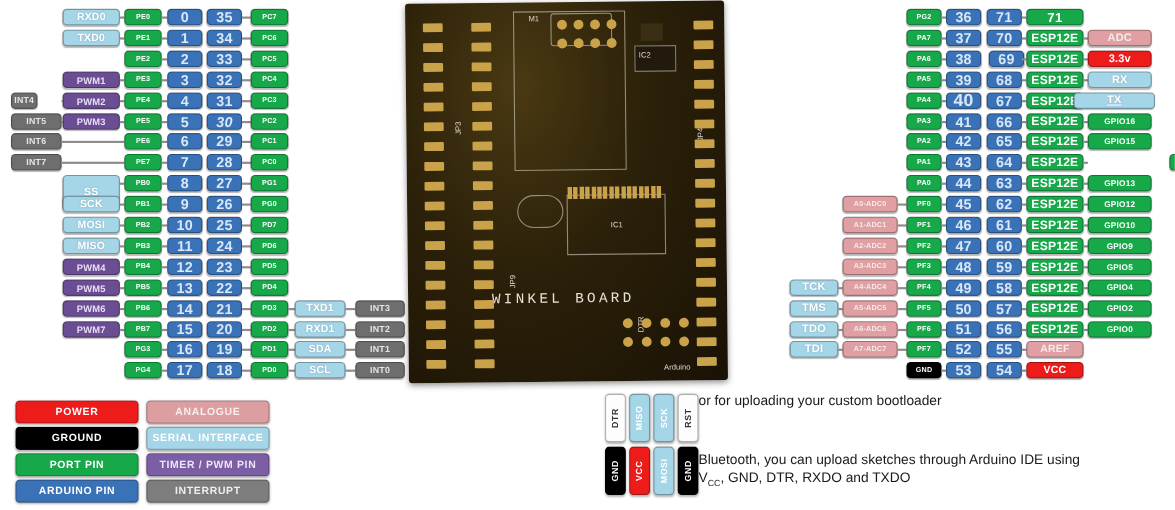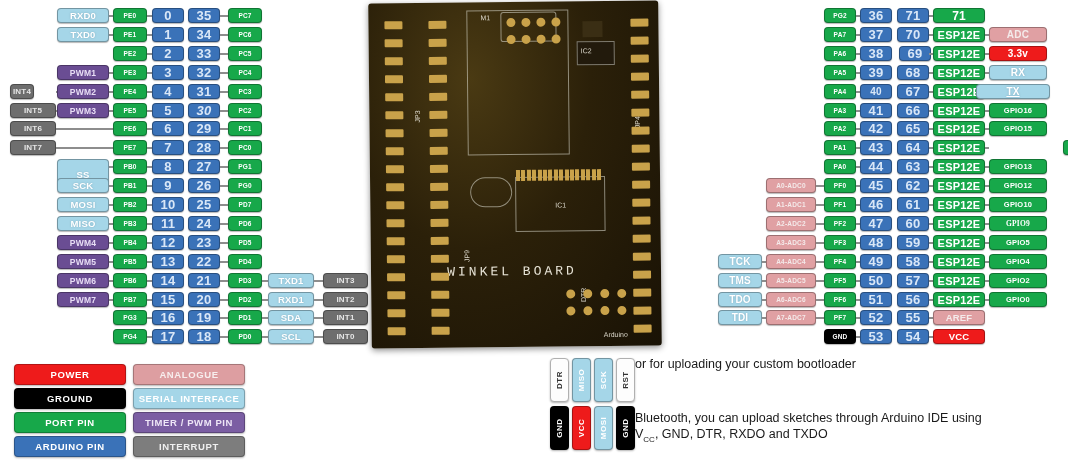--- a/index.html
+++ b/index.html
@@ -376,21 +376,21 @@
       <div class="pill c-green" style="left: 824px; top: 65px; width: 32px; height: 15px; font-size: 6.5px;">PA5</div>
       <div class="lead" style="left: 856px; top: 71.5px; width: 4px;"></div>
       <div class="pill c-blue" style="left: 860px; top: 65px; width: 32px; height: 15px; font-size: 13px;">39</div>
       <div class="pill c-blue" style="left: 897px; top: 65px; width: 32px; height: 15px; font-size: 13px;">68</div>
       <div class="lead" style="left: 929px; top: 71.5px; width: 4px;"></div>
       <div class="pill c-green" style="left: 933px; top: 65px; width: 52px; height: 15px; font-size: 11px;">ESP12E</div>
       <div class="lead" style="left: 985px; top: 71.5px; width: 4px;"></div>
       <div class="pill c-cyan" style="left: 989px; top: 65px; width: 58px; height: 15px; font-size: 10px;">RX</div>
       <div class="pill c-green" style="left: 824px; top: 84px; width: 32px; height: 15px; font-size: 6.5px;">PA4</div>
       <div class="lead" style="left: 856px; top: 90.5px; width: 4px;"></div>
-      <div class="pill c-blue" style="left: 860px; top: 84px; width: 32px; height: 15px; font-size: 10px;">40</div>
+      <div class="pill c-blue" style="left: 860px; top: 84px; width: 32px; height: 15px; font-size: 16px;">40</div>
       <div class="pill c-blue" style="left: 897px; top: 84px; width: 32px; height: 15px; font-size: 13px;">67</div>
       <div class="lead" style="left: 929px; top: 90.5px; width: 4px;"></div>
       <div class="pill c-green" style="left: 933px; top: 84px; width: 52px; height: 15px; font-size: 11px;">ESP12E</div>
       <div class="lead" style="left: 985px; top: 90.5px; width: 4px;"></div>
       <div class="pill c-cyan" style="left: 976px; top: 84px; width: 74px; height: 15px; font-size: 10px; text-decoration: underline;">TX</div>
       <div class="pill c-green" style="left: 824px; top: 103px; width: 32px; height: 15px; font-size: 6.5px;">PA3</div>
       <div class="lead" style="left: 856px; top: 109.5px; width: 4px;"></div>
       <div class="pill c-blue" style="left: 860px; top: 103px; width: 32px; height: 15px; font-size: 13px;">41</div>
       <div class="pill c-blue" style="left: 897px; top: 103px; width: 32px; height: 15px; font-size: 13px;">66</div>
       <div class="lead" style="left: 929px; top: 109.5px; width: 4px;"></div>
@@ -443,21 +443,21 @@
       <div class="pill c-green" style="left: 989px; top: 197px; width: 58px; height: 15px; font-size: 7.5px;">GPIO10</div>
       <div class="pill c-pink" style="left: 766px; top: 216px; width: 50px; height: 15px; font-size: 6.5px;">A2-ADC2</div>
       <div class="lead" style="left: 816px; top: 222.5px; width: 8px;"></div>
       <div class="pill c-green" style="left: 824px; top: 216px; width: 32px; height: 15px; font-size: 6.5px;">PF2</div>
       <div class="lead" style="left: 856px; top: 222.5px; width: 4px;"></div>
       <div class="pill c-blue" style="left: 860px; top: 216px; width: 32px; height: 15px; font-size: 13px;">47</div>
       <div class="pill c-blue" style="left: 897px; top: 216px; width: 32px; height: 15px; font-size: 13px;">60</div>
       <div class="lead" style="left: 929px; top: 222.5px; width: 4px;"></div>
       <div class="pill c-green" style="left: 933px; top: 216px; width: 52px; height: 15px; font-size: 11px;">ESP12E</div>
       <div class="lead" style="left: 985px; top: 222.5px; width: 4px;"></div>
-      <div class="pill c-green" style="left: 989px; top: 216px; width: 58px; height: 15px; font-size: 7.5px; font-family: Liberation Serif, serif;">GPIO9</div>
+      <div class="pill c-green" style="left: 989px; top: 216px; width: 58px; height: 15px; font-size: 7.5px;">GPIO9</div>
       <div class="pill c-pink" style="left: 766px; top: 235px; width: 50px; height: 15px; font-size: 6.5px;">A3-ADC3</div>
       <div class="lead" style="left: 816px; top: 241.5px; width: 8px;"></div>
       <div class="pill c-green" style="left: 824px; top: 235px; width: 32px; height: 15px; font-size: 6.5px;">PF3</div>
       <div class="lead" style="left: 856px; top: 241.5px; width: 4px;"></div>
       <div class="pill c-blue" style="left: 860px; top: 235px; width: 32px; height: 15px; font-size: 13px;">48</div>
       <div class="pill c-blue" style="left: 897px; top: 235px; width: 32px; height: 15px; font-size: 13px;">59</div>
       <div class="lead" style="left: 929px; top: 241.5px; width: 4px;"></div>
       <div class="pill c-green" style="left: 933px; top: 235px; width: 52px; height: 15px; font-size: 11px;">ESP12E</div>
       <div class="lead" style="left: 985px; top: 241.5px; width: 4px;"></div>
       <div class="pill c-green" style="left: 989px; top: 235px; width: 58px; height: 15px; font-size: 7.5px;">GPIO5</div>

